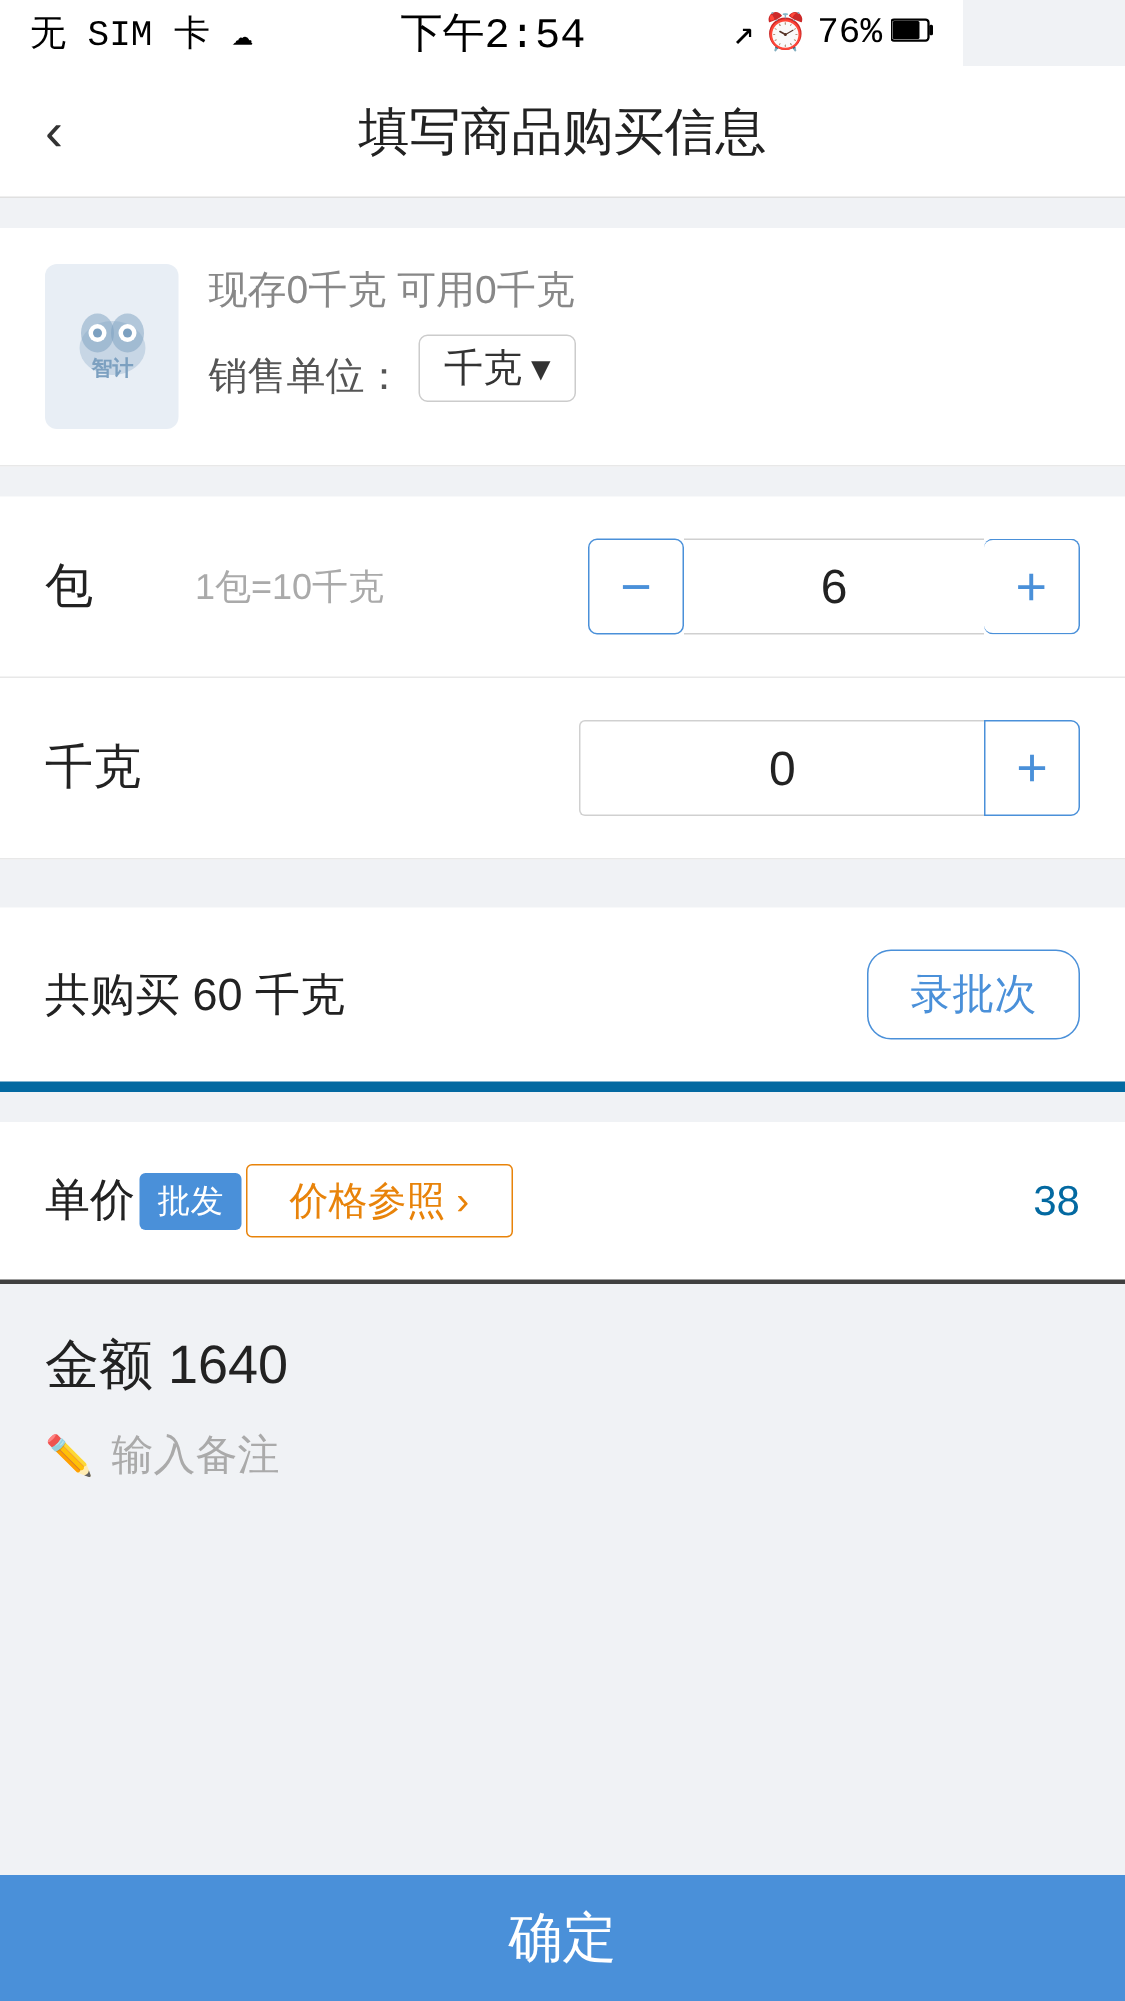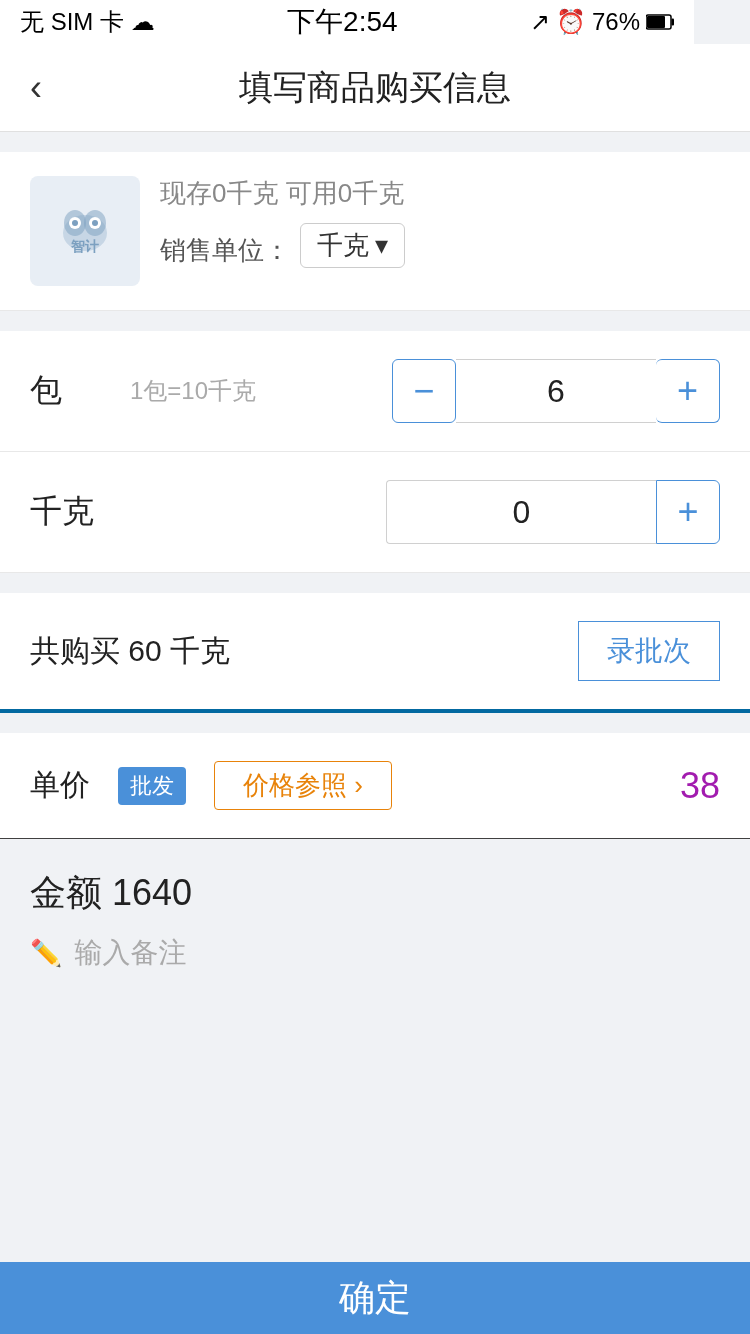--- a/index.html
+++ b/index.html
@@ -8,29 +8,30 @@
       width: 750px;
       min-height: 1334px;
       font-family: -apple-system, "PingFang SC", "Helvetica Neue", sans-serif;
       background: #f0f2f5;
       font-size: 30px;
       position: relative;
     }
 
     
     .status-bar {
-      width: 694px;
+      width: 642px;
       height: 44px;
       background: #fff;
       display: flex;
       align-items: center;
       justify-content: space-between;
       padding: 0 20px;
       font-size: 24px;
       color: #000;
+      font-family: Liberation Mono, monospace;
     }
     .status-left { display: flex; align-items: center; gap: 8px; }
     .status-center { font-size: 28px; font-weight: 500; }
     .status-right { display: flex; align-items: center; gap: 6px; font-size: 24px; }
 
     
     .nav-bar {
       width: 750px;
       height: 88px;
       background: #fff;
@@ -57,21 +58,21 @@
     .product-section {
       background: #fff;
       padding: 24px 30px;
       margin-top: 20px;
       display: flex;
       align-items: flex-start;
       gap: 20px;
       border-bottom: 1px solid #e8e8e8;
     }
     .product-image {
-      width: 110px;
+      width: 89px;
       height: 110px;
       background: #e8eef5;
       border-radius: 8px;
       display: flex;
       align-items: center;
       justify-content: center;
       flex-shrink: 0;
     }
     .owl-icon {
       font-size: 40px;
@@ -195,50 +196,50 @@
       justify-content: center;
       font-size: 36px;
       color: #4a90d9;
       cursor: pointer;
       border-radius: 6px;
     }
 
     
     .summary-section {
       background: #fff;
-      margin-top: 20px;
+      margin-top: 32px;
       display: flex;
       align-items: center;
       justify-content: space-between;
       padding: 28px 30px;
-      border-bottom: 4px solid #0369a1;
+      border-bottom: 7px solid #0369a1;
     }
     .summary-text {
       font-size: 30px;
       color: #222;
     }
     .batch-btn {
       border: 1.5px solid #4a90d9;
-      border-radius: 0;
+      border-radius: 16px;
       padding: 10px 28px;
       font-size: 28px;
       color: #4a90d9;
       background: #fff;
       cursor: pointer;
     }
 
     
     .price-section {
       background: #fff;
       margin-top: 20px;
       padding: 28px 30px;
-      border-bottom: 1px solid #404040;
-      display: flex;
-      align-items: center;
-      gap: 28px;
+      border-bottom: 3px solid #404040;
+      display: flex;
+      align-items: center;
+      gap: 3px;
     }
     .price-label {
       font-size: 30px;
       color: #222;
     }
     .price-badge {
       background: #4a90d9;
       color: #fff;
       font-size: 22px;
       padding: 4px 12px;
@@ -249,22 +250,22 @@
       border-radius: 4px;
       padding: 6px 28px;
       font-size: 26px;
       color: #e8830a;
       display: flex;
       align-items: center;
       gap: 4px;
     }
     .price-value {
       margin-left: auto;
-      font-size: 36px;
-      color: #a21caf;
+      font-size: 28px;
+      color: #0369a1;
       font-weight: 500;
     }
 
     
     .amount-section {
       background: #f0f2f5;
       padding: 30px 30px 20px;
       margin-top: 0;
     }
     .amount-row {
@@ -287,21 +288,21 @@
       background: #f0f2f5;
       height: 420px;
     }
 
     
     .confirm-btn {
       position: fixed;
       bottom: 0;
       left: 0;
       width: 750px;
-      height: 72px;
+      height: 84px;
       background: #4a90d9;
       color: #fff;
       font-size: 36px;
       font-weight: 500;
       display: flex;
       align-items: center;
       justify-content: center;
       cursor: pointer;
       border: none;
     }

